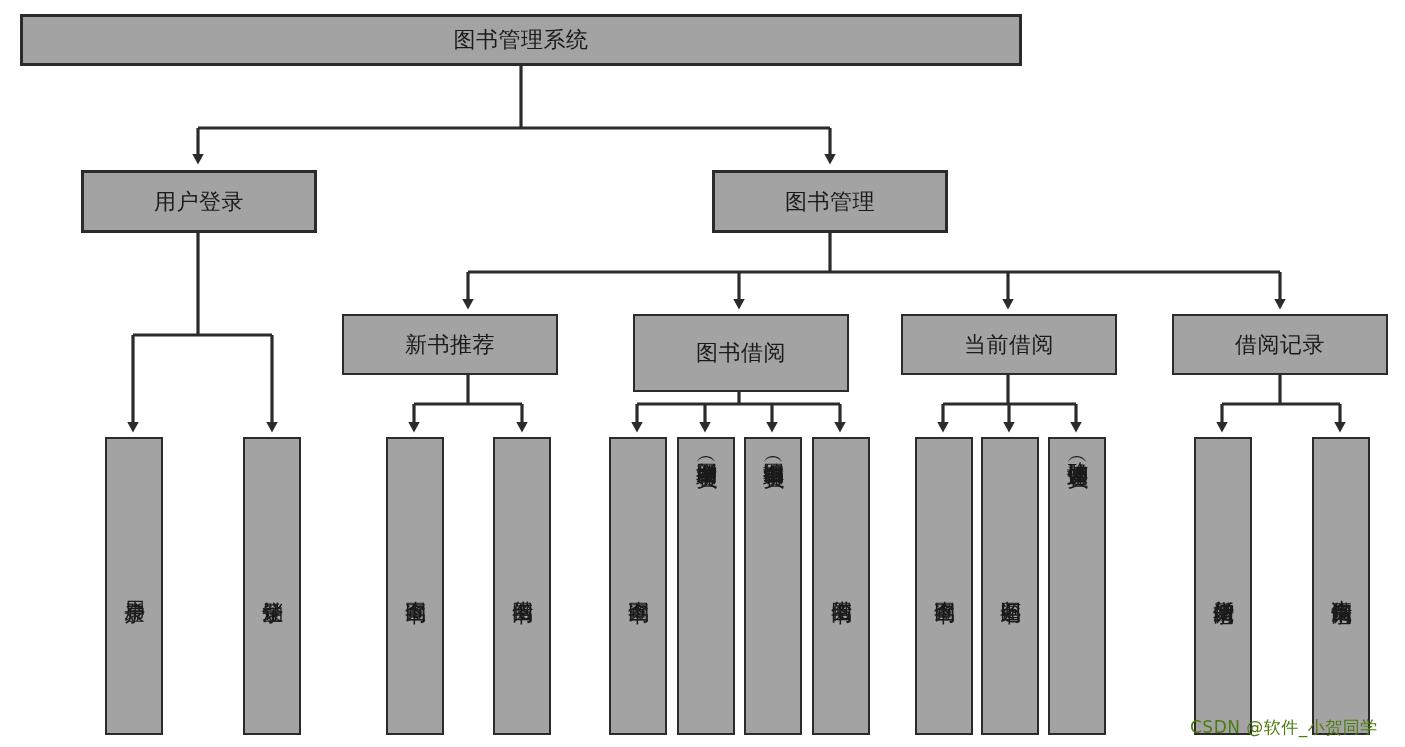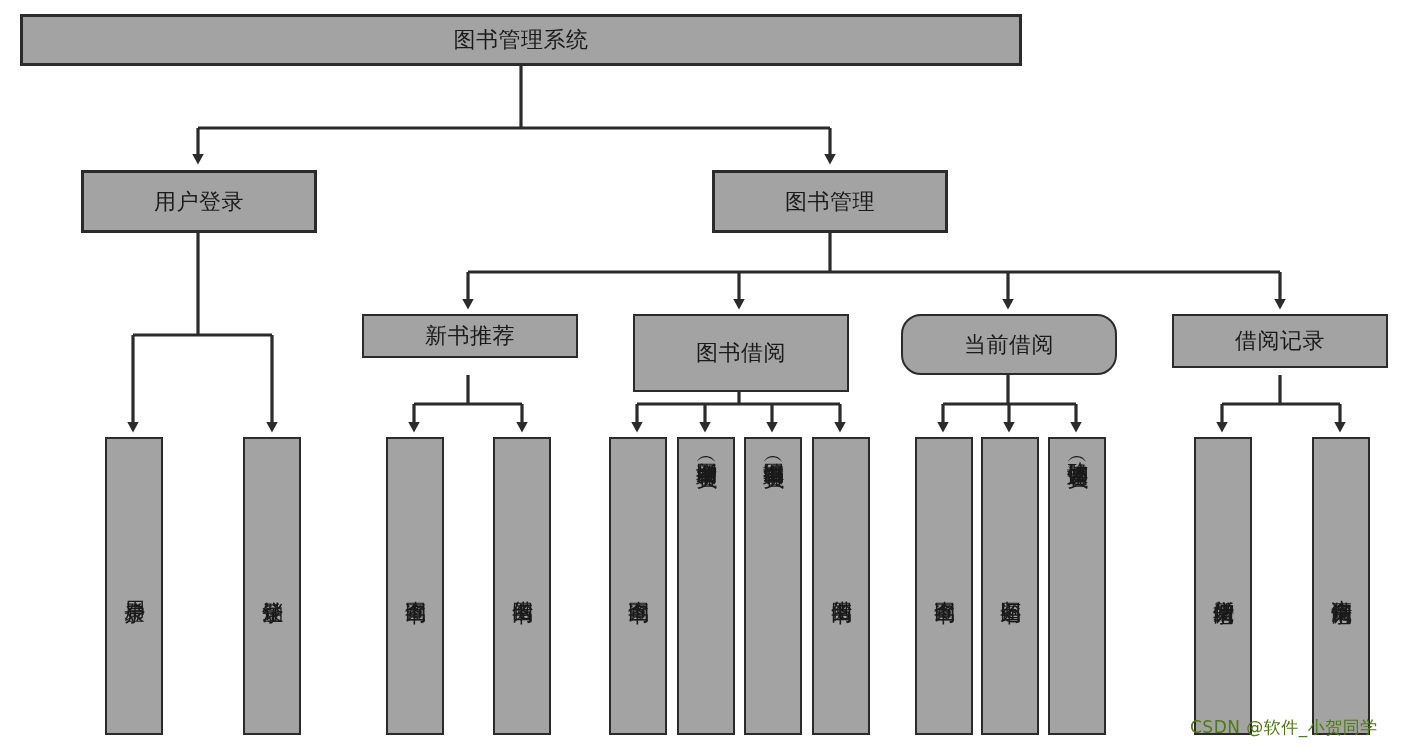--- a/index.html
+++ b/index.html
@@ -151,33 +151,33 @@
   </div>
 
   <div class="node-box level-1" style="left:81px; top:170px; width:236px; height:63px;">
     <span class="node-label-h">用户登录</span>
   </div>
 
   <div class="node-box level-1" style="left:712px; top:170px; width:236px; height:63px;">
     <span class="node-label-h">图书管理</span>
   </div>
 
-  <div class="node-box level-2" style="left:362px; top:314px; width:216px; height:44px;">
+  <div class="node-box level-2" style="left:342px; top:314px; width:216px; height:61px;">
     <span class="node-label-h">新书推荐</span>
   </div>
 
   <div class="node-box level-2" style="left:633px; top:314px; width:216px; height:78px;">
     <span class="node-label-h">图书借阅</span>
   </div>
 
-  <div class="node-box level-2" style="left:901px; top:314px; width:216px; height:61px;border-radius:20px;">
+  <div class="node-box level-2" style="left:901px; top:314px; width:216px; height:61px;">
     <span class="node-label-h">当前借阅</span>
   </div>
 
-  <div class="node-box level-2" style="left:1172px; top:314px; width:216px; height:54px;">
+  <div class="node-box level-2" style="left:1172px; top:314px; width:216px; height:61px;">
     <span class="node-label-h">借阅记录</span>
   </div>
 
   <div class="node-box level-3" style="left:105px; top:437px; width:58px; height:298px;">
     <div class="vcenter-wrap">
       <span class="node-label-v">用户登录</span>
     </div>
   </div>
 
   <div class="node-box level-3" style="left:243px; top:437px; width:58px; height:298px;">

